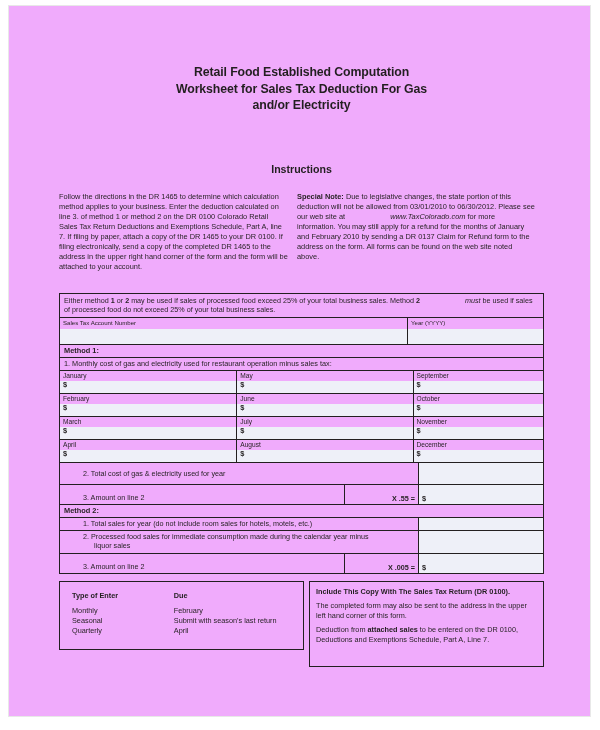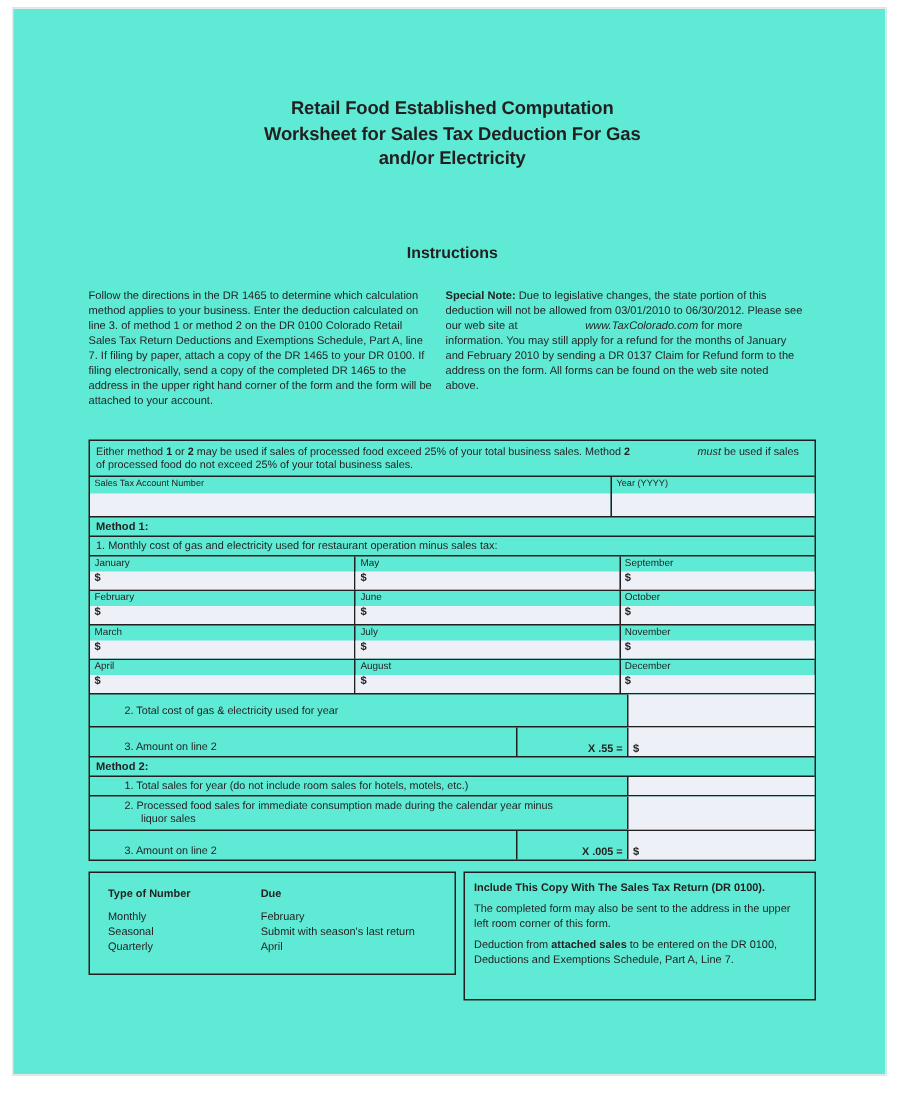--- a/index.html
+++ b/index.html
@@ -14,21 +14,21 @@
     color: #231f20;
     position: relative;
     overflow: hidden;
   }
   .page {
     position: absolute;
     left: 8px;
     top: 5px;
     width: 583px;
     height: 712px;
-    background: #5eead4;
+    background: #f0abfc;
     border: 1px solid #e8e8e8;
     box-sizing: border-box;
   }
   .inner {
     position: absolute;
     left: 50px;
     top: 58px;
     width: 485px;
   }
 
@@ -347,39 +347,39 @@
           <span class="dollar">$</span>
         </div>
       </div>
 
     </div>
 
     <div class="bottom">
       <div class="panel-left">
         <div class="ret-table">
           <div class="ret-head">
-            <div class="ret-c1">Type of Number</div>
+            <div class="ret-c1">Type of Enter</div>
             <div class="ret-c2">Due</div>
           </div>
           <div class="ret-row">
             <div class="ret-c1">Monthly</div>
             <div class="ret-c2">February</div>
           </div>
           <div class="ret-row">
             <div class="ret-c1">Seasonal</div>
             <div class="ret-c2">Submit with season's last return</div>
           </div>
           <div class="ret-row">
             <div class="ret-c1">Quarterly</div>
             <div class="ret-c2">April</div>
           </div>
         </div>
       </div>
       <div class="spacer"></div>
       <div class="panel-right">
         <div class="ptitle">Include This Copy With The Sales Tax Return (DR 0100).</div>
-        <p>The completed form may also be sent to the address in the upper left room corner of this form.</p>
+        <p>The completed form may also be sent to the address in the upper left hand corner of this form.</p>
         <p><span>Deduction from </span><span class="b">attached sales</span><span> to be entered on the DR 0100, Deductions and Exemptions Schedule, Part A, Line 7.</span></p>
       </div>
     </div>
 
   </div>
 </div>
 
 </body></html>

